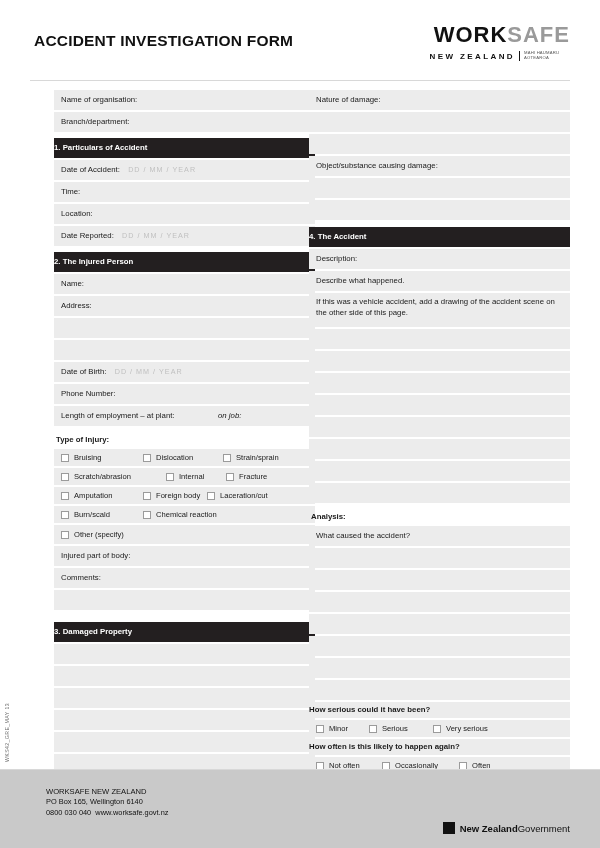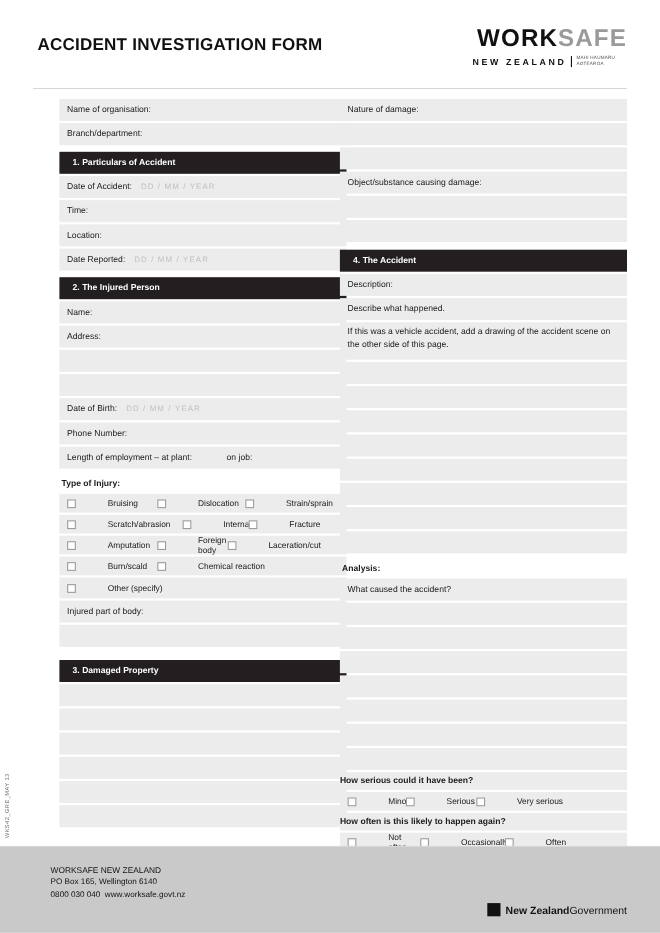--- a/index.html
+++ b/index.html
@@ -106,38 +106,39 @@
     box-sizing: border-box;
   }
   .fieldrow.blank { }
   .sectionbar {
     background: #231f20;
     color: #ffffff;
     height: 20px;
     line-height: 20px;
     font-size: 7.8px;
     font-weight: bold;
-    padding-left: 12px;
+    padding-left: 0;
     margin-bottom: 2px;
     margin-top: 6px;
     box-sizing: border-box;
   }
 
   .datehint {
     color: #c0c0c0;
     letter-spacing: 1px;
     font-size: 7.2px;
   }
   .datehint .sep { color: #bdbdbd; padding: 0 3px; }
   .inline-sub {
     position: absolute;
-    left: 152px;
+    left: 164px;
     top: 0;
     font-size: 7.8px;
     color: #1a1a1a;
+    font-style: italic;
   }
 
   
   .subhead {
     font-size: 7.8px;
     font-weight: bold;
     margin: 9px 0 5px 2px;
   }
   .cbrow {
     background: #ececec;
@@ -146,21 +147,20 @@
     display: flex;
     align-items: center;
     padding-left: 7px;
     box-sizing: border-box;
   }
   .cbitem {
     display: flex;
     align-items: center;
     font-size: 7.6px;
     color: #1a1a1a;
-    gap: 24px;
   }
   .cb {
     width: 8px; height: 8px;
     border: 1px solid #9b9b9b;
     background: #ffffff;
     margin-right: 5px;
     box-sizing: border-box;
     flex: none;
   }
   
@@ -346,20 +346,21 @@
     </div>
 
     <div class="cbrow" style="height:19px">
       <span class="cbitem">
         <span class="cb"></span>
         <span>Other (specify)</span>
       </span>
     </div>
 
     <div class="fieldrow">Injured part of body:</div>
+    <div class="fieldrow">Comments:</div>
     <div class="fieldrow blank"></div>
 
     <div class="sectionbar" style="margin-top:12px">3. Damaged Property</div>
 
     <div class="fieldrow blank"></div>
     <div class="fieldrow blank"></div>
     <div class="fieldrow blank"></div>
     <div class="fieldrow blank"></div>
     <div class="fieldrow blank"></div>
     <div class="fieldrow blank"></div>

